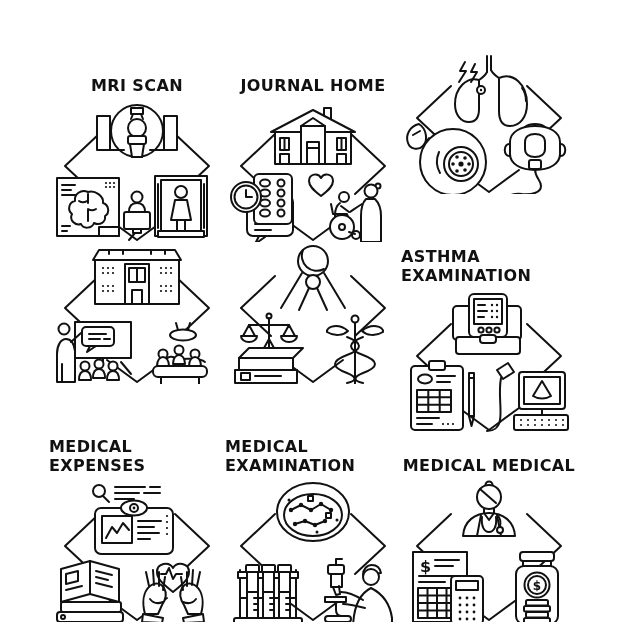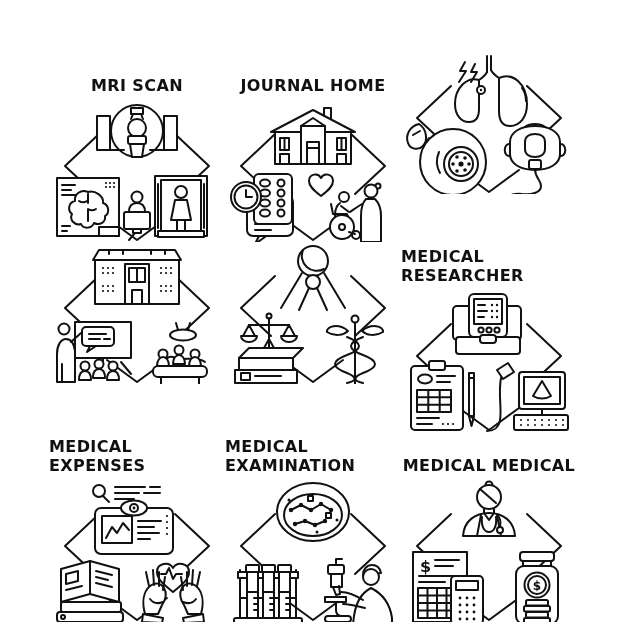--- a/index.html
+++ b/index.html
@@ -280,21 +280,21 @@
         <path class="f" d="M137,89 c9,-8 22,-5 21,1 c-8,5 -17,3 -21,-1 z"></path>
         <circle cx="130" cy="77" r="3.5" class="f"></circle>
         <path d="M130,81 v65"></path>
         <path d="M122,95 c16,6 16,12 0,18 c-16,6 -16,12 0,18 c10,4 10,8 0,10"></path>
         <path d="M138,95 c-16,6 -16,12 0,18 c16,6 16,12 0,18 c-10,4 -10,8 0,10"></path>
       </g>
     </svg>
   </div>
 
   <div class="cell">
-    <div class="title">MEDICAL RESEARCHER</div>
+    <div class="title">ASTHMA EXAMINATION</div>
     <svg class="art" width="176" height="142" viewBox="0 0 176 142">
       <g>
         <polyline points="50,34 16,66 46,94"></polyline>
           <polyline points="126,34 160,66 130,94"></polyline>
         <polyline points="58,118 88,140 118,118"></polyline>
       </g>
       <g>
         <rect x="52" y="16" width="68" height="34" rx="4" class="f"></rect>
         <rect x="68" y="4" width="38" height="43" rx="5" class="f"></rect>
         <rect x="73" y="9" width="28" height="25" class="f"></rect>

